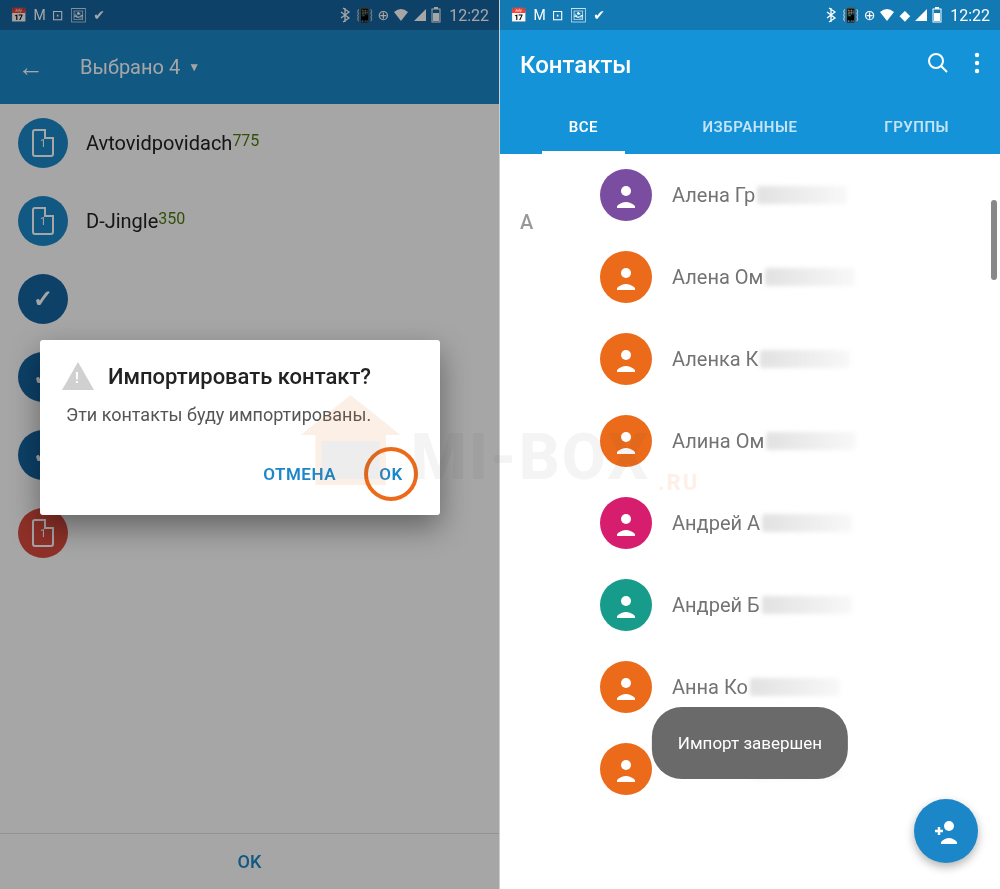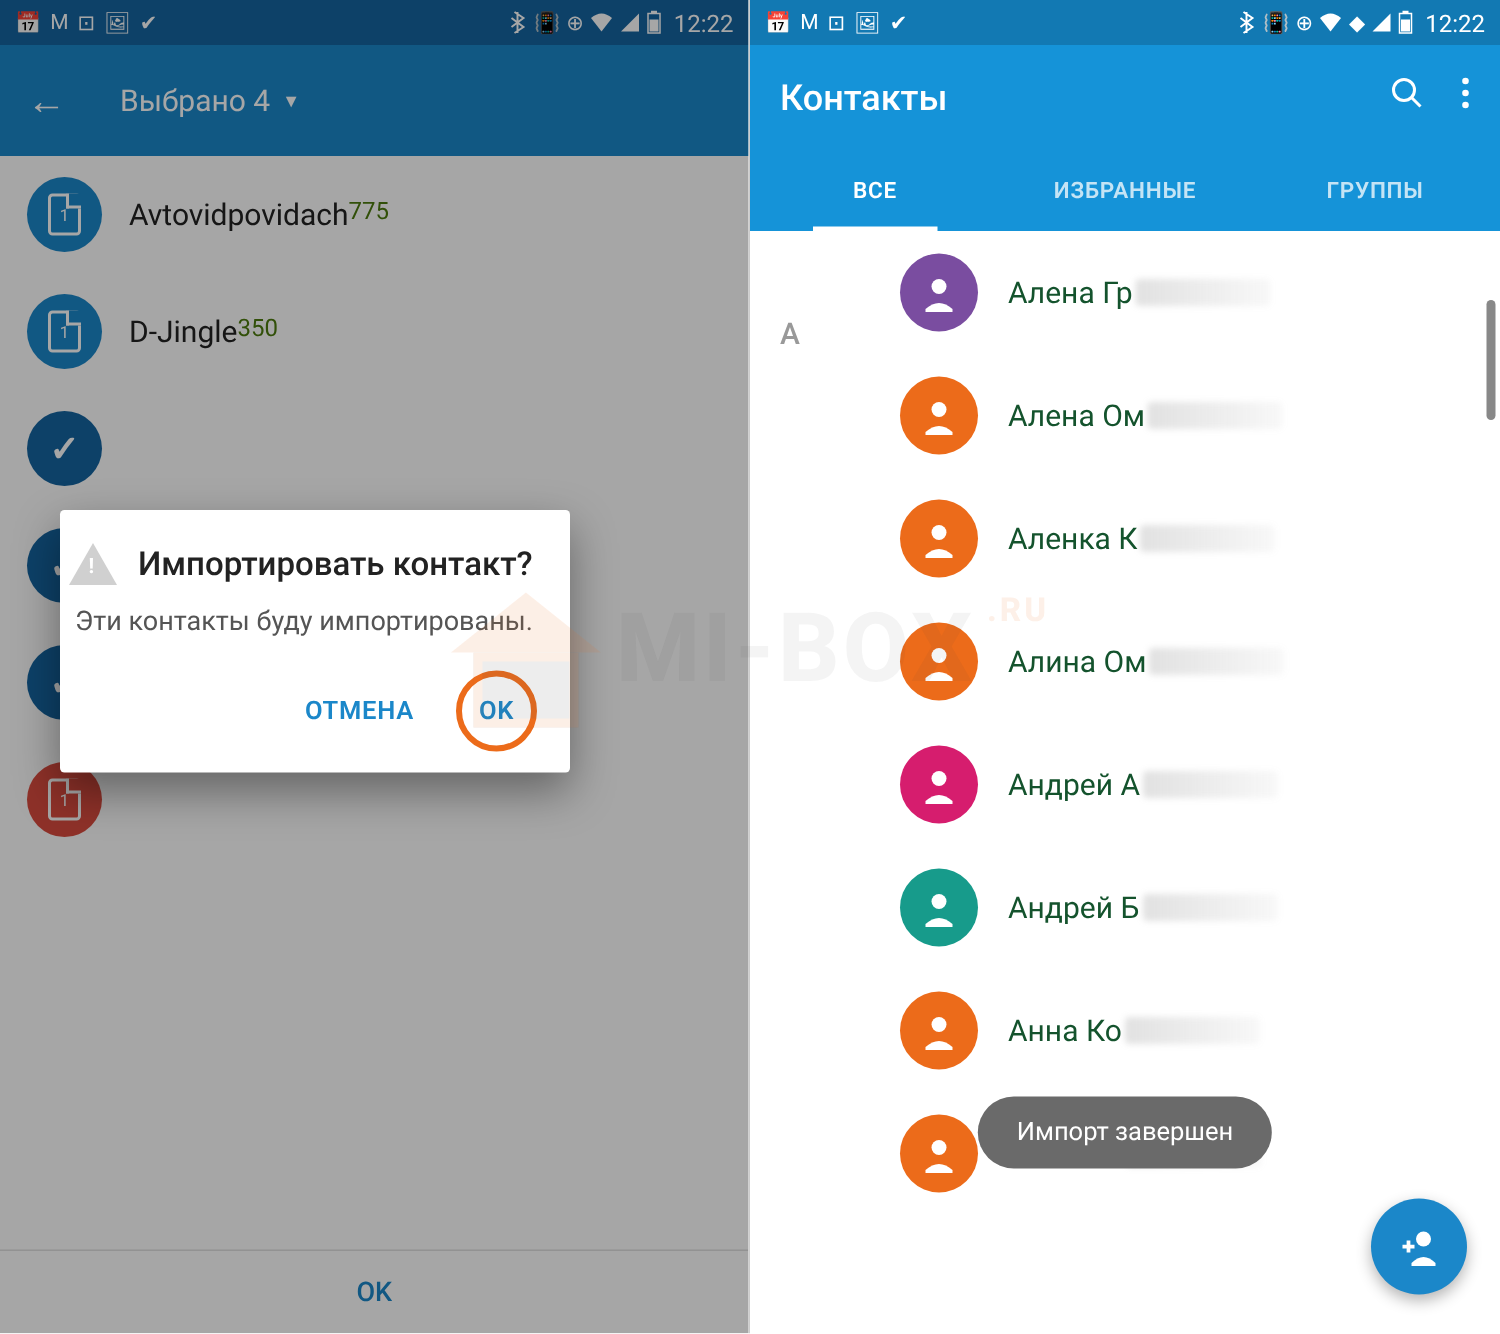--- a/index.html
+++ b/index.html
@@ -71,24 +71,24 @@
     color: #1b87c9; font-size: 18px; font-weight: 500;
     border-top: 1px solid #e0e0e0;
   }
 
   
   .dim-overlay {
     position: absolute; top: 0; left: 0; width: 100%; height: 100%;
     background: rgba(0,0,0,0.35);
   }
   .dialog {
-    position: absolute; top: 340px; left: 40px; width: 340px;
+    position: absolute; top: 340px; left: 40px; width: 400px;
     background: #fff; border-radius: 3px;
     box-shadow: 0 12px 30px rgba(0,0,0,0.4);
-    padding: 22px 22px 14px 6px;
+    padding: 22px 22px 14px 22px;
   }
   .dialog-header { display: flex; align-items: center; gap: 14px; margin-bottom: 14px; }
   .warning-triangle {
     width: 0; height: 0; border-left: 16px solid transparent; border-right: 16px solid transparent;
     border-bottom: 28px solid #d0d0d0; position: relative;
   }
   .warning-triangle::after {
     content: "!"; position: absolute; top: 8px; left: -3px; color: #fff; font-weight: bold; font-size: 14px;
   }
   .dialog-title { font-size: 22px; font-weight: 500; color: #222; }
@@ -129,53 +129,53 @@
     position: absolute; left: 20px; top: 56px; font-size: 20px; color: #999; font-weight: 500;
   }
   .rrow {
     display: flex; align-items: center; padding: 12px 0 12px 100px; gap: 20px; height: 82px;
   }
   .ravatar {
     width: 52px; height: 52px; border-radius: 50%;
     display: flex; align-items: center; justify-content: center; flex-shrink: 0;
   }
   .ravatar svg { width: 28px; height: 28px; }
-  .rname { font-size: 20px; color: #14532d; display: flex; align-items: center; }
+  .rname { font-size: 20px; color: #737373; display: flex; align-items: center; }
   .blur-rest {
     display: inline-block; width: 90px; height: 18px;
     background: linear-gradient(90deg, rgba(120,120,120,0.22), rgba(120,120,120,0.05));
     filter: blur(2px); margin-left: 2px; border-radius: 3px;
   }
 
   .scrollbar-thumb {
     position: absolute; right: 3px; top: 200px; width: 6px; height: 80px;
     background: #888; border-radius: 3px;
   }
 
   
   .toast {
     position: absolute; bottom: 110px; left: 50%; transform: translateX(-50%);
-    background: #6a6a6a; color: #fff; padding: 14px 26px; border-radius: 30px;
+    background: #6a6a6a; color: #fff; padding: 26px 26px; border-radius: 30px;
     font-size: 17px;
   }
 
   
   .fab {
     position: absolute; bottom: 26px; right: 22px; width: 64px; height: 64px;
     background: #1b87c9; border-radius: 50%;
     display: flex; align-items: center; justify-content: center;
     box-shadow: 0 4px 10px rgba(0,0,0,0.3);
   }
   .fab svg { width: 30px; height: 30px; }
 
   
   .watermark {
     position: absolute; top: 50%; left: 50%; transform: translate(-50%, -50%);
     font-size: 64px; font-weight: 800; color: rgba(60,60,60,0.06);
-    letter-spacing: 2px; display: flex; align-items: flex-start; white-space: nowrap;
+    letter-spacing: 2px; display: flex; align-items: flex-end; white-space: nowrap;
     pointer-events: none;
   }
   .wm-logo {
     width: 100px; height: 100px; position: relative; opacity: 0.1; margin-right: 10px;
   }
   .wm-logo .roof { width: 0; height: 0; border-left: 50px solid transparent; border-right: 50px solid transparent; border-bottom: 40px solid #ec6b1a; }
   .wm-logo .body { width: 70px; height: 50px; background: #555; margin: 0 auto; border: 6px solid #ec6b1a; }
   .wm-ru {
     display: inline-flex; flex-direction: column; font-size: 22px; margin-left: 8px;
     color: rgba(236,107,26,0.1);

